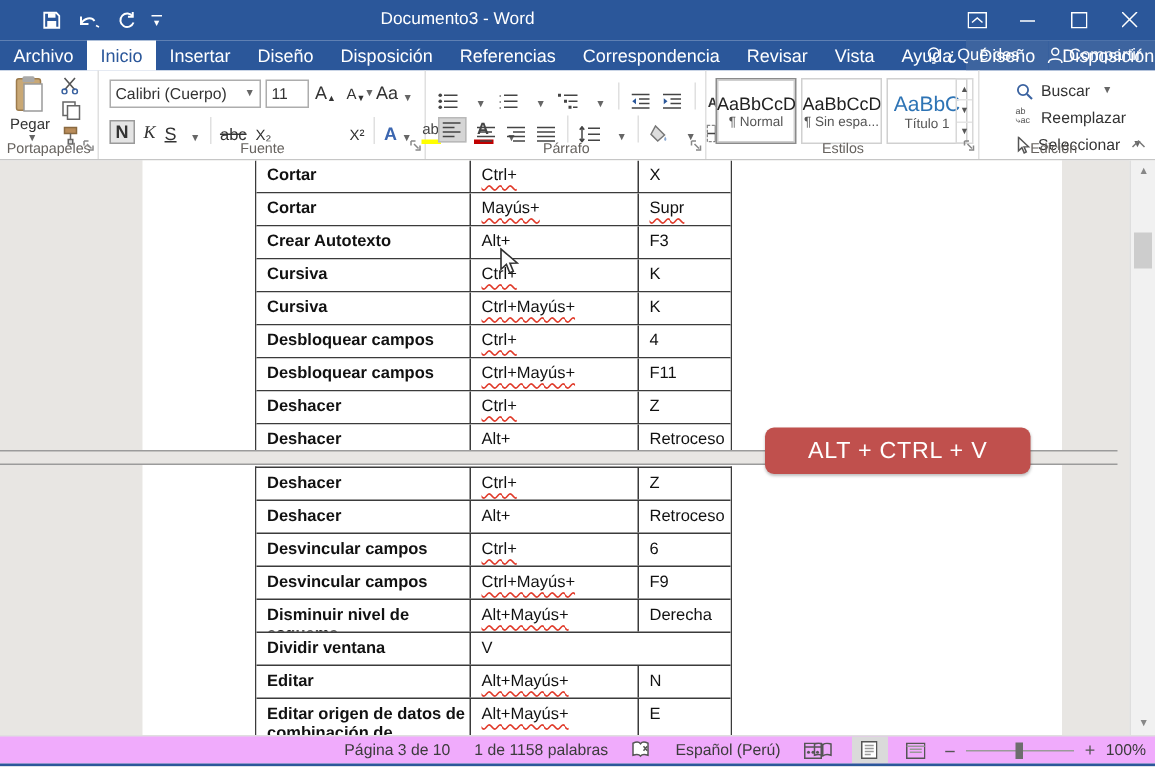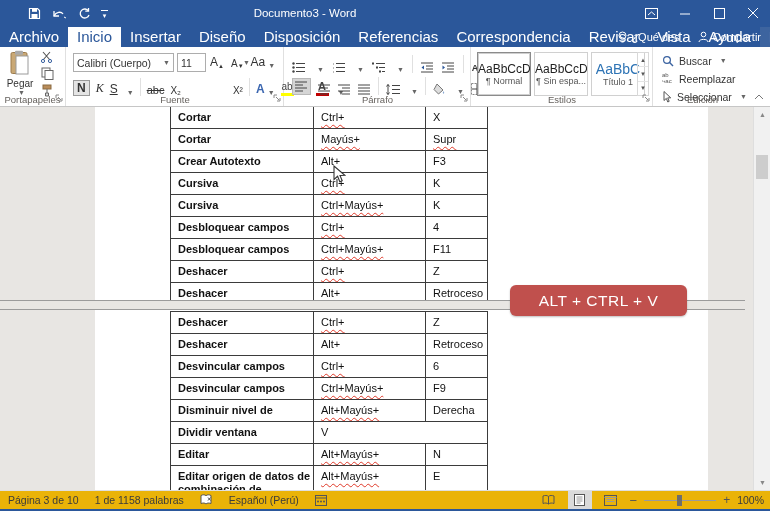--- a/index.html
+++ b/index.html
@@ -10,21 +10,21 @@
   
   .titlebar { position:absolute; left:0; top:0; width:770px; height:27px; background:#2b579a; display:flex; align-items:center; }
   .qat { position:absolute; left:28px; top:0; height:27px; display:flex; align-items:center; gap:10px; }
   .qat .qbtn { display:flex; align-items:center; color:#fff; cursor:default; }
   .win-title { position:absolute; left:180px; width:250px; top:0; height:27px; line-height:27px; text-align:center; color:#fff; font-size:11.5px; }
   .winctl { position:absolute; right:0; top:0; height:27px; display:flex; }
   .winctl .wbtn { width:34px; height:27px; display:flex; align-items:center; justify-content:center; color:#fff; }
 
   
   .tabrow { position:absolute; left:0; top:27px; width:770px; height:20px; background:#2b579a; display:flex; align-items:stretch; }
-  .tab { color:#fff; font-size:15px; line-height:20px; padding:0 9px; white-space:nowrap; }
+  .tab { color:#fff; font-size:12px; line-height:20px; padding:0 9px; white-space:nowrap; }
   .tab.active { background:#fff; color:#2b579a; }
   .tab.contextual { background:#3d649f; }
   .tab-right { position:absolute; right:2px; top:0; height:20px; display:flex; align-items:center; gap:4px; color:#fff; font-size:11px; }
   .tab-right .titem { display:flex; align-items:center; gap:4px; padding:0 7px; height:20px; }
 
   
   .ribbon { position:absolute; left:0; top:47px; width:770px; height:60px; background:#fff; border-bottom:1px solid #c6c6c6; font-size:10px; color:#444; }
   .rgroup { position:absolute; top:0; height:59px; border-right:1px solid #e0e0e0; }
   .glabel { position:absolute; bottom:1px; left:0; right:0; text-align:center; font-size:9.5px; color:#66625e; }
   .launcher { position:absolute; right:2px; bottom:2px; }
@@ -68,21 +68,21 @@
   .c2 { width:112px; border-left:1.2px solid #3b3b3b; }
   .c3 { flex:1; border-left:1.2px solid #3b3b3b; }
   .sq { text-decoration-line:underline; text-decoration-style:wavy; text-decoration-color:#e03a2a; text-decoration-thickness:1px; text-underline-offset:2.5px; }
   .badge { position:absolute; left:510px; top:178px; width:177px; height:31px; border-radius:6px; color:#fff; font-size:15.5px; letter-spacing:0.5px; display:flex; align-items:center; justify-content:center; z-index:5; box-shadow:0 1px 2px rgba(0,0,0,0.25); }
   .cursor { position:absolute; left:333px; top:58px; z-index:6; }
   .vscroll { position:absolute; right:0; top:0; width:17px; height:383px; background:#f1f1f1; border-left:1px solid #dedede; }
   .vthumb { position:absolute; left:2px; top:48px; width:12px; height:24px; background:#cdcdcd; }
   .varrow { position:absolute; left:0; width:17px; height:15px; display:flex; align-items:center; justify-content:center; color:#888; font-size:7px; }
 
   
-  .statusbar { position:absolute; left:0; top:490px; width:770px; height:19px; background:#eab308; border-top:1px solid #dfdfdf; font-size:10.5px; color:#3b3b3b; display:flex; align-items:center; }
+  .statusbar { position:absolute; left:0; top:490px; width:770px; height:19px; background:#f0abfc; border-top:1px solid #dfdfdf; font-size:10.5px; color:#3b3b3b; display:flex; align-items:center;justify-content:center; }
   .sleft { display:flex; align-items:center; gap:16px; padding-left:8px; }
   .sright { position:absolute; right:6px; display:flex; align-items:center; gap:7px; }
   .viewbtn { width:24px; height:18px; display:flex; align-items:center; justify-content:center; }
   .viewbtn.sel { background:#dadada; }
   .ztrack { width:72px; height:1px; background:#9a9a9a; position:relative; }
   .zthumb { position:absolute; left:33px; top:-5px; width:5px; height:11px; background:#6d6d6d; }
   .winborder { position:absolute; left:0; top:509px; width:770px; height:2px; background:#2b579a; }
 </style>
 </head>
 <body>
@@ -378,21 +378,21 @@
         <span>▼</span>
         <span style="border-bottom:none;">▼</span>
       </div>
       <div class="glabel">Estilos</div>
       <span class="launcher"><svg width="8" height="8">
             <path d="M1 1h3 M1 1v3 M3 3l3 3 M7 4v3h-3" fill="none" stroke="#888"></path>
           </svg></span>
     </div>
 
     <div class="rgroup" style="left:653px; width:99px; border-right:none;">
-      <div style="position:absolute; left:9px; top:5px; display:flex; flex-direction:column; gap:1px;">
+      <div style="position:absolute; left:24px; top:5px; display:flex; flex-direction:column; gap:1px;">
         <div class="editrow">
           <svg width="12" height="12" viewBox="0 0 12 12">
               <circle cx="5" cy="5" r="3.4" fill="none" stroke="#3a62a0" stroke-width="1.2"></circle>
               <path d="M7.6 7.6 L11 11" stroke="#3a62a0" stroke-width="1.4"></path>
             </svg>
           <span>Buscar</span>
             <span class="caret">▼</span>
         </div>
         <div class="editrow">
           <span style="font-size:6px; line-height:5.5px; color:#555; display:inline-block; width:12px;">ab<br>⤷ac</span>

